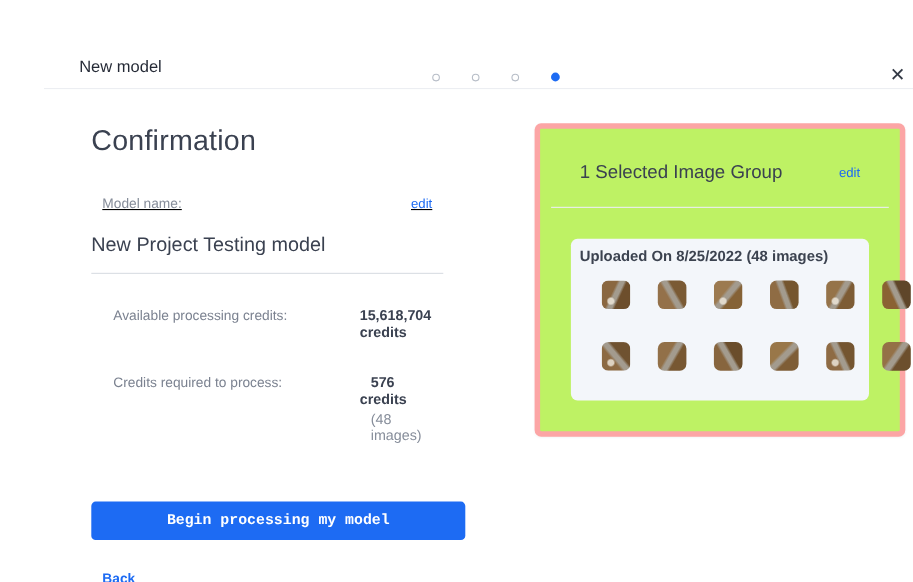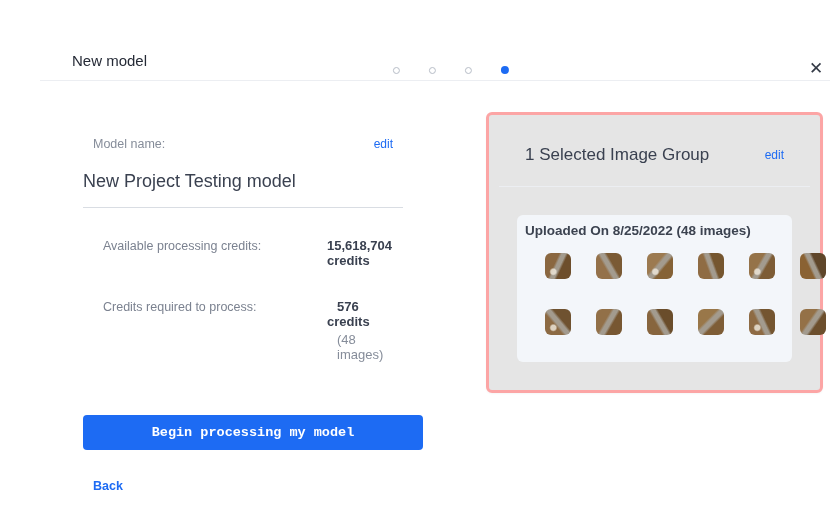--- a/index.html
+++ b/index.html
@@ -16,39 +16,39 @@
   .dot { width:7px; height:7px; border:1.5px solid #b7bdc7; border-radius:50%; display:inline-block; }
   .dot.active { width:8px; height:8px; border:none; background:var(--accent); }
   .close-btn { position:absolute; right:8px; top:2px; width:32px; height:32px;
     background:none; border:none; font-size:17px; color:#343a46; cursor:pointer;
     display:flex; align-items:center; justify-content:center; }
 
   
   .left-col { position:absolute; left:33px; top:62px; width:340px; }
   .page-title { font-size:26px; font-weight:500; color:#3a4150; letter-spacing:.2px; }
   .description { margin-top:12px; font-size:16.5px; line-height:1.45; color:#6f7683; }
-  .model-row { margin-top:25px; display:flex; justify-content:space-between; align-items:baseline; }
+  .model-row { margin-top:25px; display:flex; justify-content:space-between; align-items:baseline;text-decoration:underline; }
   .field-label { font-size:12.5px; color:#868d9a; }
   .edit-link { font-size:12px; color:var(--accent); text-decoration:none; cursor:pointer; }
   .model-name { margin-top:7px; font-size:18px; color:#3a4150; }
   .divider { margin-top:15px; border:none; border-top:1px solid #d9dde3; }
   .credits { margin-top:20px; }
   .credit-row { display:flex; margin-bottom:11px; }
   .credit-label { width:204px; flex:0 0 204px; font-size:12.5px; color:#7b8290; padding-top:1px; }
   .credit-value { font-size:13px; font-weight:700; color:#3a4150; }
   .credit-note { font-size:13px; color:#868d9a; margin-top:3px; font-weight:400; }
   .primary-btn { margin-top:22px; width:340px; height:35px; background:var(--accent);
     color:#fff; font-size:13.5px; font-weight:700; border:none; border-radius:4px;
     cursor:pointer; font-family:Liberation Mono, monospace; }
   .back-wrap { margin-top:16px; text-align:left; }
   .back-link { font-size:12.5px; font-weight:700; color:var(--accent); text-decoration:none; cursor:pointer; }
 
   
-  .card { position:absolute; left:446px; top:72px; width:337px; background:#e5e5e5;
-    border:3px solid #fca5a5; border-radius:6px; box-shadow:0 1px 2px rgba(30,40,60,.04); }
+  .card { position:absolute; left:446px; top:72px; width:337px; background:#bef264;
+    border:5px solid #fca5a5; border-radius:6px; box-shadow:0 1px 2px rgba(30,40,60,.04); }
   .card-header { display:flex; justify-content:space-between; align-items:center;
     padding:10px 16px 11px 16px; border-bottom:1px solid #eceef2; }
   .card-title { font-size:17px; color:#3a4150; }
   .card-body { padding:8px; }
   .group-panel { background:#f3f6fa; border-radius:6px; padding:7px 7px 7px 8px; }
   .group-heading { font-size:13.5px; font-weight:700; color:#3c4350; margin:1px 0 4px 0; }
   .thumb-row { display:flex; gap:5px; margin-top:5px; }
   .thumb { width:26px; height:26px; border-radius:6px; flex:0 0 26px; }
   .more-tile { width:26px; height:26px; border-radius:6px; flex:0 0 26px; background:#fff;
     display:flex; align-items:center; justify-content:center; font-size:11px;
@@ -66,20 +66,21 @@
         <span class="dot"></span>
         <span class="dot"></span>
         <span class="dot active"></span>
       </div>
     <button class="close-btn">
       <span>✕</span>
     </button>
   </div>
 
   <div class="left-col">
+    <div class="page-title">Confirmation</div>
 
     <div class="model-row">
       <span class="field-label">Model name:</span>
       <a class="edit-link">edit</a>
     </div>
     <div class="model-name">New Project Testing model</div>
     <hr class="divider">
 
     <div class="credits">
       <div class="credit-row">

